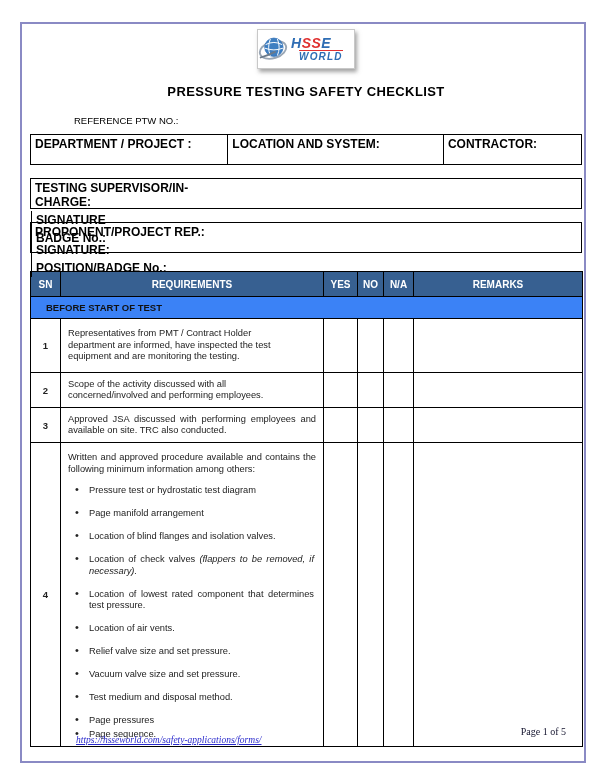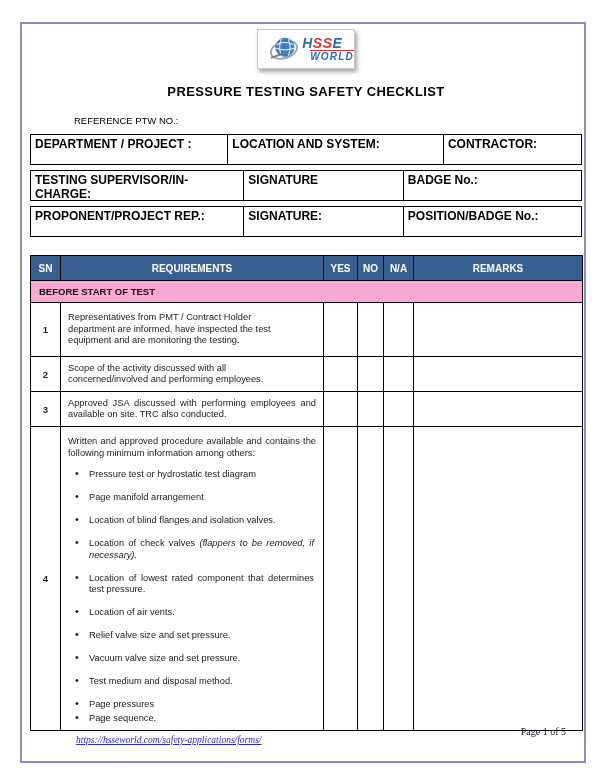--- a/index.html
+++ b/index.html
@@ -6,53 +6,53 @@
   html, body { background: #ffffff; }
   body { width: 600px; height: 783px; font-family: "Liberation Sans", sans-serif; color: #1a1a1a; }
   .page { position: relative; width: 600px; height: 783px; background: #fff; overflow: hidden; }
   .page-frame { position: absolute; left: 20px; top: 22px; width: 566px; height: 741px;
                 border: 2px solid #8a8ac4; pointer-events: none; }
   .content { position: absolute; left: 30px; top: 0; width: 552px; }
 
   
   .logo-box { width: 98px; height: 40px; margin: 29px auto 0; background: #fff;
               border: 1px solid #c8c8c8; box-shadow: 2px 3px 4px rgba(90,90,90,.55);
-              display: flex; align-items: center; justify-content: flex-end; gap: 3px; }
+              display: flex; align-items: center; justify-content: flex-start; gap: 3px; }
   .globe { width: 30px; height: 28px; }
   .logo-text { display: flex; flex-direction: column; line-height: 1; align-items: flex-start; }
   .logo-top { font-weight: bold; font-size: 14px; letter-spacing: .5px; font-style: italic; }
   .logo-top .blue { color: #2e6db4; }
   .logo-top .red  { color: #e03131; }
   .logo-bottom { font-weight: bold; font-size: 10px; color: #2e6db4; letter-spacing: 1.2px;
                  border-top: 1.5px solid #e03131; padding-top: 1px; margin-left: 8px; font-style: italic; }
 
   
   .doc-title { text-align: center; margin-top: 15px; font-size: 13px; font-weight: bold;
                letter-spacing: .4px; color: #000; }
   .reference { margin-top: 16px; font-size: 9.5px; font-weight: normal; color: #000; margin-left: 44px; }
 
   
   .info-row { display: flex; border: 1.4px solid #000; height: 31px; background: #fff; }
   .info-row.first { margin-top: 8px; }
-  .info-row + .info-row { margin-top: 5px; }
+  .info-row + .info-row { margin-top: 13px; flex-direction: column; }
   .info-cell { padding: 2px 4px; font-size: 12px; font-weight: bold; color: #000; }
   .info-cell + .info-cell { border-left: 1.4px solid #000; }
   .r1c1 { width: 35.7%; } .r1c2 { width: 39.2%; } .r1c3 { width: 25.1%; }
   .r2c1 { width: 38.6%; } .r2c2 { width: 29.0%; } .r2c3 { width: 32.4%; }
 
   
   table.checklist { width: 552px; margin-top: 18px; border-collapse: collapse; table-layout: fixed; }
   .checklist th, .checklist td { border: 1.4px solid #000; }
   .checklist thead th { height: 25px; background: #376091; color: #fff; font-size: 10px;
                         font-weight: bold; text-align: center; }
   th.yes-th { background: #1ea03c; color: #fdfdf2; }
   th.no-th  { background: #e8100c; color: #7d0b0b; }
   th.na-th  { background: #ffffff; color: #000; }
-  td.section-td { background: #f9a8d4; height: 22px; font-size: 9.5px; font-weight: bold;
-                  color: #111; padding-left: 8px; }
+  td.section-td { background: #3b82f6; height: 22px; font-size: 9.5px; font-weight: bold;
+                  color: #111; padding-left: 15px; }
   td.sn-td { text-align: center; font-weight: bold; font-size: 9.5px; color: #222; }
   td.req-td { font-size: 9.3px; line-height: 11.5px; color: #222; padding: 4px 7px; }
   td.req-td.ragged { padding-right: 38px; }
   td.req-td.justify { text-align: justify; }
   tr.item-row-1 td { height: 54px; }
   tr.item-row-2 td, tr.item-row-3 td { height: 35px; }
   td.big-td { vertical-align: top; padding-top: 9px; }
   .intro { text-align: justify; font-size: 9.3px; line-height: 11.5px; color: #222; }
   ul.bullets { list-style: none; margin: 10px 0 2px 7px; }
   ul.bullets li { position: relative; padding-left: 14px; margin-bottom: 11.5px;

